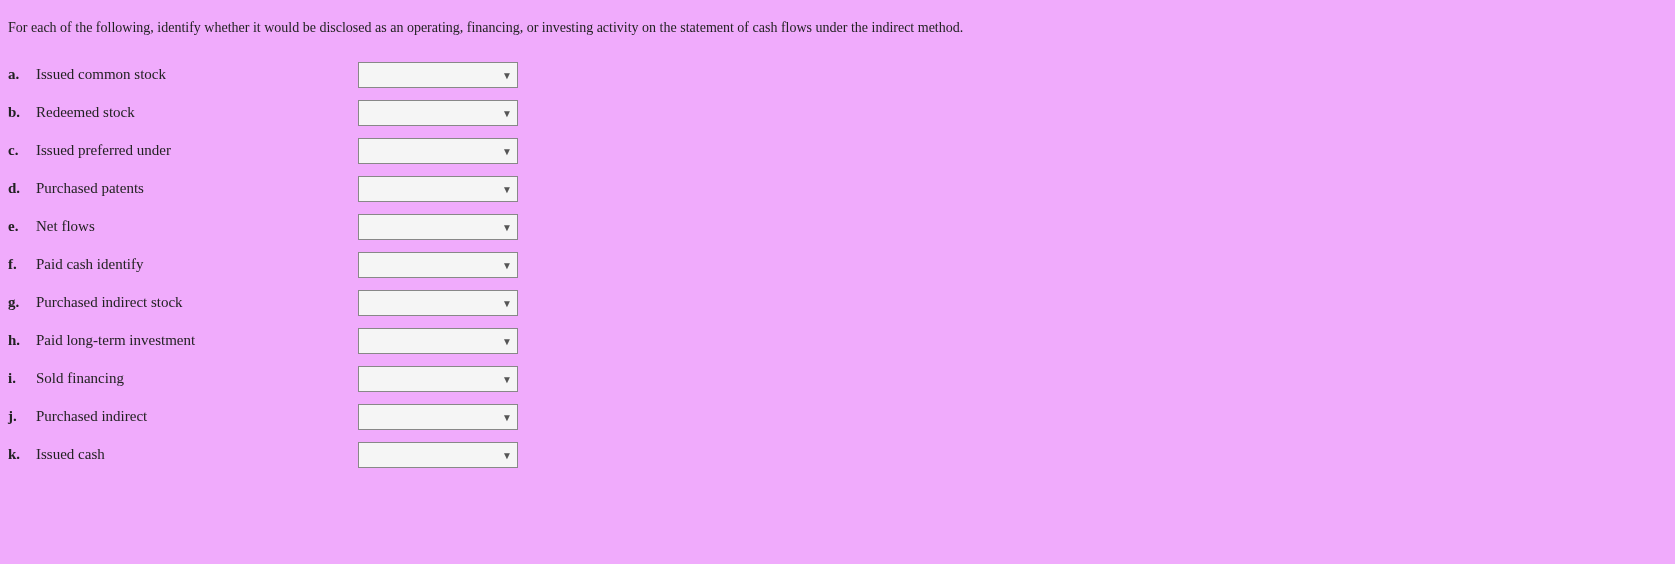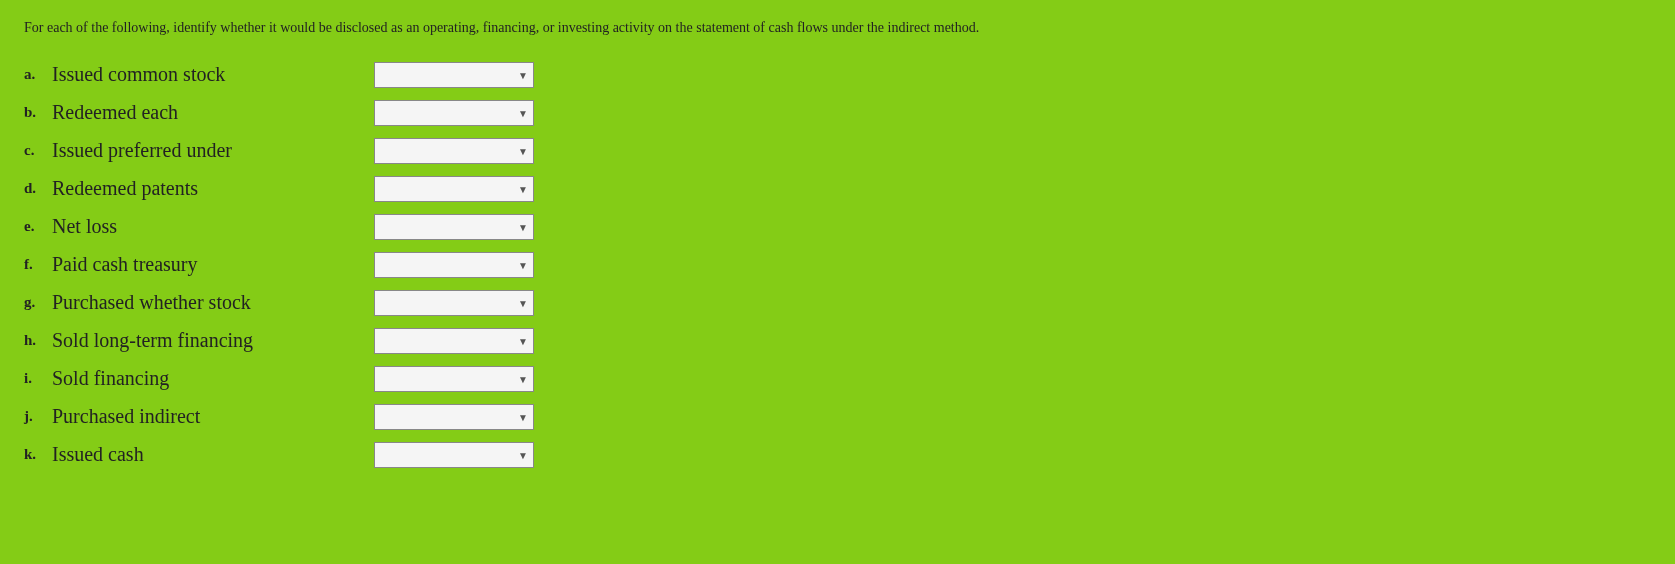--- a/index.html
+++ b/index.html
@@ -11,22 +11,22 @@
     body {
       background-color: #d0d0d0;
       font-family: Georgia, 'Times New Roman', serif;
       font-size: 15px;
       color: #222;
       width: 1675px;
       min-height: 564px;
     }
 
     .page-container {
-      background-color: #84cc16;
-      padding: 18px 24px 24px 24px;
+      background-color: #f0abfc;
+      padding: 18px 24px 24px 8px;
       min-height: 564px;
     }
 
     .instructions {
       font-size: 14px;
       color: #222;
       margin-bottom: 18px;
       line-height: 1.4;
     }
 
@@ -50,21 +50,21 @@
       min-width: 340px;
     }
 
     .question-letter {
       font-weight: bold;
       font-size: 15px;
       min-width: 22px;
     }
 
     .question-text {
-      font-size: 20px;
+      font-size: 15px;
       color: #222;
     }
 
     .dropdown-wrapper {
       position: relative;
       display: inline-block;
     }
 
     .dropdown-select {
       appearance: none;
@@ -100,63 +100,63 @@
   <div class="question-row">
         <div class="question-label">
           <span class="question-letter">a.</span>
           <span class="question-text">Issued common stock</span>
         </div>
         <div class="dropdown-wrapper"><select class="dropdown-select"><option value=""></option><option value="Operating">Operating</option><option value="Financing">Financing</option><option value="Investing">Investing</option></select><span class="dropdown-arrow">▼</span></div>
       </div>
       <div class="question-row">
         <div class="question-label">
           <span class="question-letter">b.</span>
-          <span class="question-text">Redeemed each</span>
+          <span class="question-text">Redeemed stock</span>
         </div>
         <div class="dropdown-wrapper"><select class="dropdown-select"><option value=""></option><option value="Operating">Operating</option><option value="Financing">Financing</option><option value="Investing">Investing</option></select><span class="dropdown-arrow">▼</span></div>
       </div>
       <div class="question-row">
         <div class="question-label">
           <span class="question-letter">c.</span>
           <span class="question-text">Issued preferred under</span>
         </div>
         <div class="dropdown-wrapper"><select class="dropdown-select"><option value=""></option><option value="Operating">Operating</option><option value="Financing">Financing</option><option value="Investing">Investing</option></select><span class="dropdown-arrow">▼</span></div>
       </div>
       <div class="question-row">
         <div class="question-label">
           <span class="question-letter">d.</span>
-          <span class="question-text">Redeemed patents</span>
+          <span class="question-text">Purchased patents</span>
         </div>
         <div class="dropdown-wrapper"><select class="dropdown-select"><option value=""></option><option value="Operating">Operating</option><option value="Financing">Financing</option><option value="Investing">Investing</option></select><span class="dropdown-arrow">▼</span></div>
       </div>
       <div class="question-row">
         <div class="question-label">
           <span class="question-letter">e.</span>
-          <span class="question-text">Net loss</span>
+          <span class="question-text">Net flows</span>
         </div>
         <div class="dropdown-wrapper"><select class="dropdown-select"><option value=""></option><option value="Operating">Operating</option><option value="Financing">Financing</option><option value="Investing">Investing</option></select><span class="dropdown-arrow">▼</span></div>
       </div>
       <div class="question-row">
         <div class="question-label">
           <span class="question-letter">f.</span>
-          <span class="question-text">Paid cash treasury</span>
+          <span class="question-text">Paid cash identify</span>
         </div>
         <div class="dropdown-wrapper"><select class="dropdown-select"><option value=""></option><option value="Operating">Operating</option><option value="Financing">Financing</option><option value="Investing">Investing</option></select><span class="dropdown-arrow">▼</span></div>
       </div>
       <div class="question-row">
         <div class="question-label">
           <span class="question-letter">g.</span>
-          <span class="question-text">Purchased whether stock</span>
+          <span class="question-text">Purchased indirect stock</span>
         </div>
         <div class="dropdown-wrapper"><select class="dropdown-select"><option value=""></option><option value="Operating">Operating</option><option value="Financing">Financing</option><option value="Investing">Investing</option></select><span class="dropdown-arrow">▼</span></div>
       </div>
       <div class="question-row">
         <div class="question-label">
           <span class="question-letter">h.</span>
-          <span class="question-text">Sold long-term financing</span>
+          <span class="question-text">Paid long-term investment</span>
         </div>
         <div class="dropdown-wrapper"><select class="dropdown-select"><option value=""></option><option value="Operating">Operating</option><option value="Financing">Financing</option><option value="Investing">Investing</option></select><span class="dropdown-arrow">▼</span></div>
       </div>
       <div class="question-row">
         <div class="question-label">
           <span class="question-letter">i.</span>
           <span class="question-text">Sold financing</span>
         </div>
         <div class="dropdown-wrapper"><select class="dropdown-select"><option value=""></option><option value="Operating">Operating</option><option value="Financing">Financing</option><option value="Investing">Investing</option></select><span class="dropdown-arrow">▼</span></div>
       </div>

